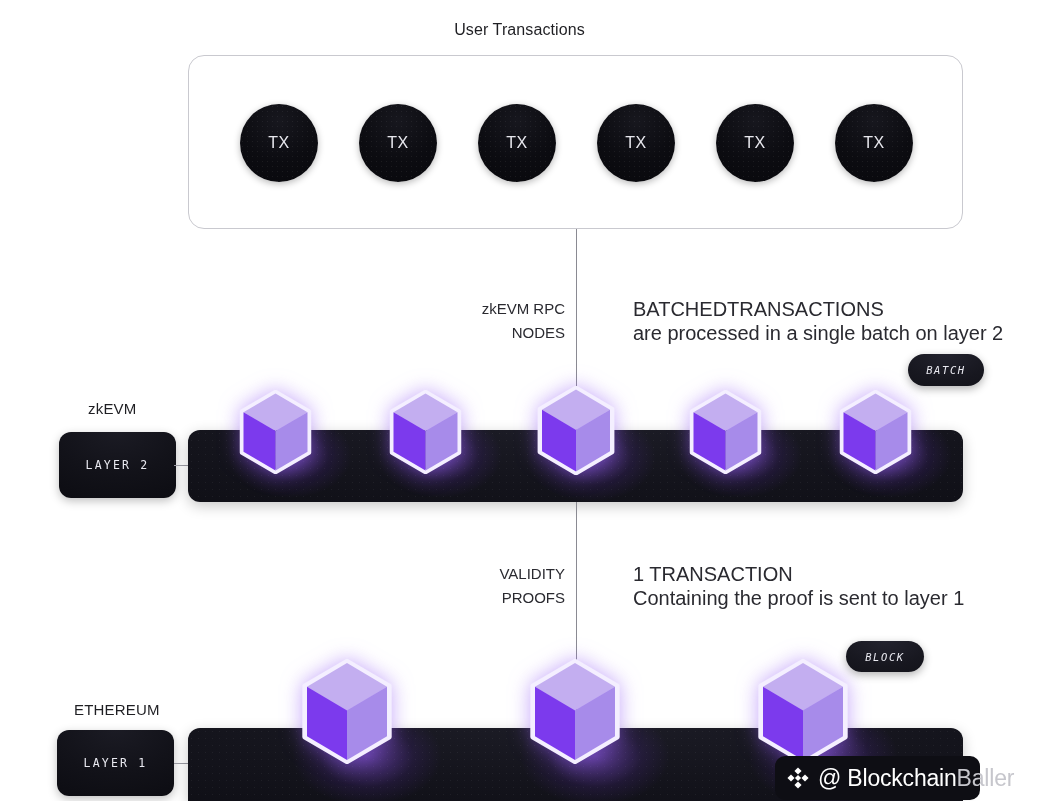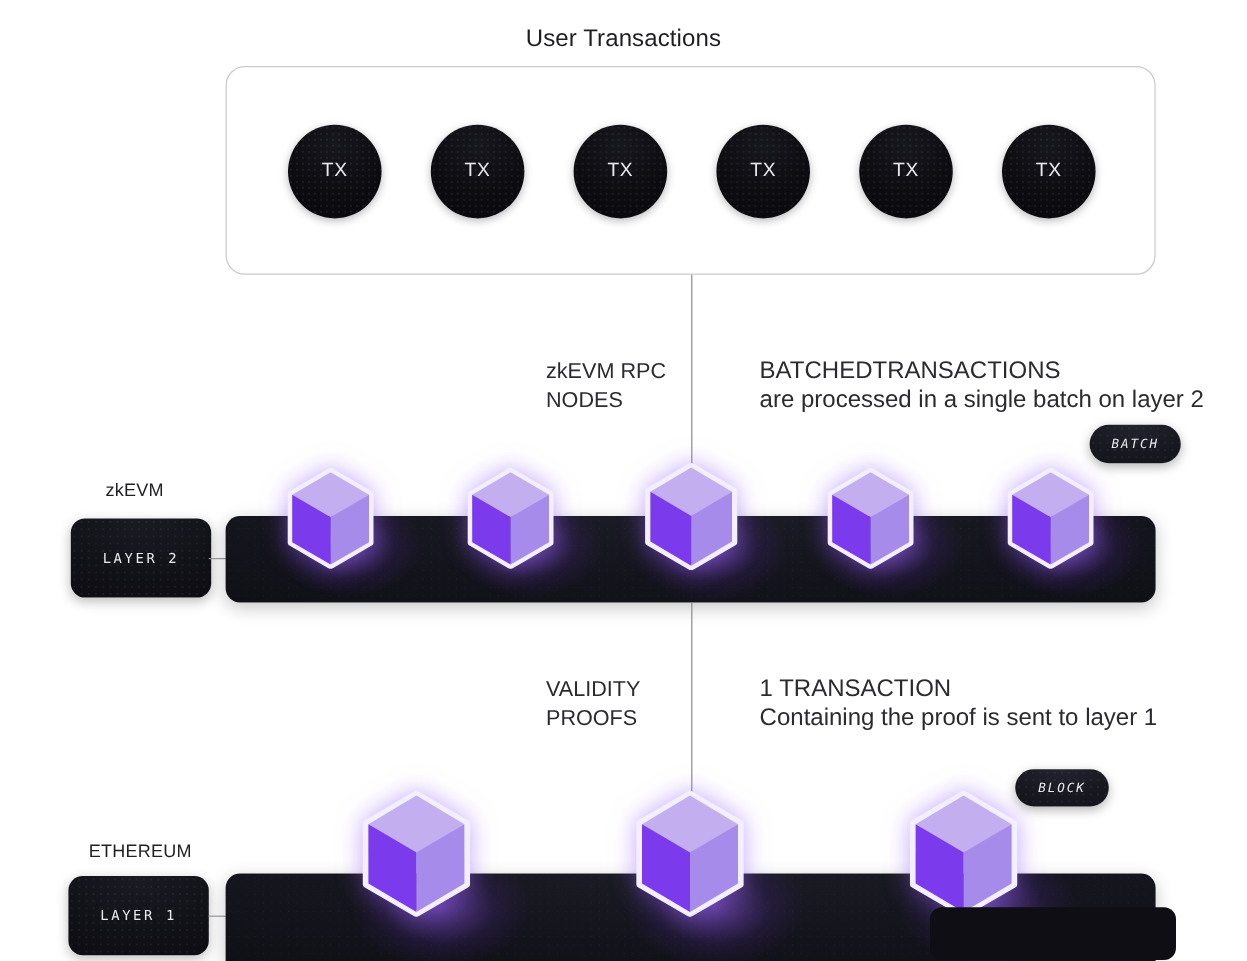--- a/index.html
+++ b/index.html
@@ -16,21 +16,21 @@
     height: 801px;
     background: #ffffff;
   }
 
   
   .page-title {
     position: absolute;
     left: 0; top: 21px;
     width: 1039px;
     text-align: center;
-    font-size: 20px;
+    font-size: 16px;
     color: #1f1f23;
     letter-spacing: 0.1px;
   }
 
   
   .tx-box {
     position: absolute;
     left: 188px; top: 55px;
     width: 775px; height: 174px;
     border: 1px solid #c9c9cf;
@@ -82,22 +82,22 @@
   }
   #conn-top    { left: 575.5px; top: 229px; height: 201px; }
   #conn-bottom { left: 575.5px; top: 502px; height: 226px; }
 
   
   .annot { position: absolute; }
   .annot .left-col {
     position: absolute;
     right: 0; top: 0;
     width: 110px;
-    text-align: left;
-    font-size: 18px;
+    text-align: right;
+    font-size: 15px;
     line-height: 24px;
     color: #2a2a30;
   }
   .annot .right-col {
     position: absolute;
     left: 0; top: 0;
     width: 420px;
     font-size: 20px;
     line-height: 24px;
     color: #2a2a30;
@@ -418,15 +418,27 @@
       <polygon points="87,27.8 87,77.2 47,101 47,51.5" fill="#a78bea"></polygon>
     </svg>
   </div>
 
   <div class="pill" id="pill-block">
     <span class="pill-text">BLOCK</span>
   </div>
 
   <div class="watermark">
     <div class="wm-plate"></div>
+    <div class="wm-inner">
+      <svg class="wm-icon" viewBox="0 0 32 32">
+        <polygon points="16,3 20.4,7.4 16,11.8 11.6,7.4" fill="#ffffff"></polygon>
+        <polygon points="7.4,11.6 11.8,16 7.4,20.4 3,16" fill="#ffffff"></polygon>
+        <polygon points="24.6,11.6 29,16 24.6,20.4 20.2,16" fill="#ffffff"></polygon>
+        <polygon points="16,20.2 20.4,24.6 16,29 11.6,24.6" fill="#ffffff"></polygon>
+        <polygon points="16,12.2 19.8,16 16,19.8 12.2,16" fill="#ffffff"></polygon>
+      </svg>
+      <div class="wm-name">
+        <span>@ Blockchain</span><span class="dim">Baller</span>
+      </div>
+    </div>
   </div>
 
 </div>
 
 </body></html>

